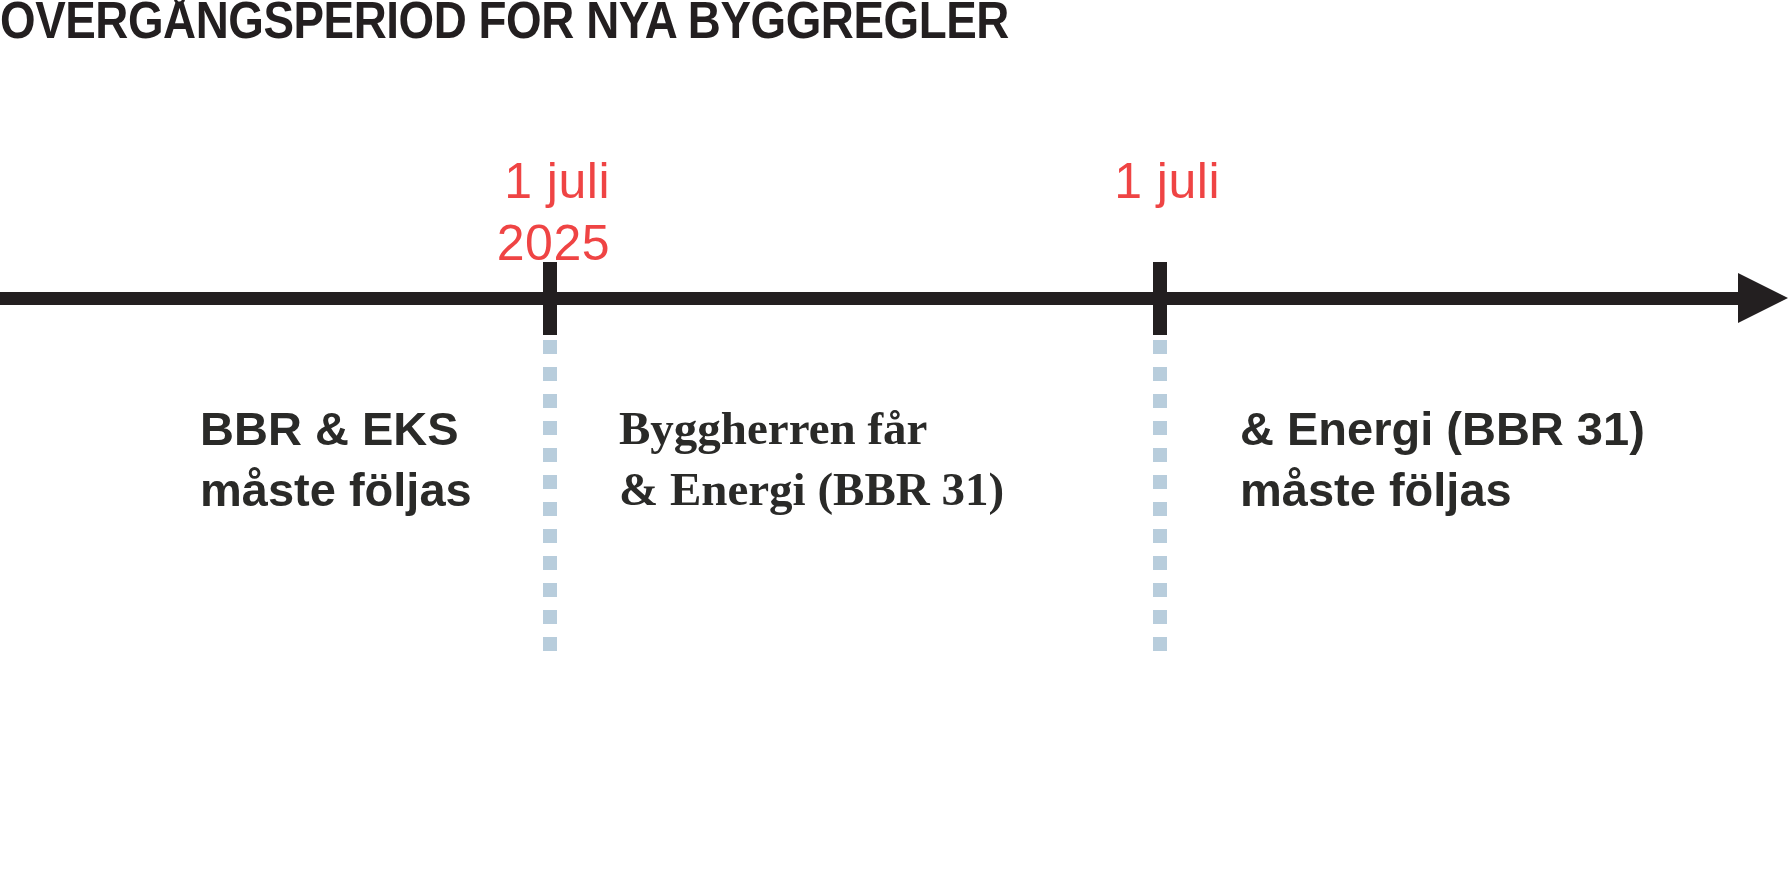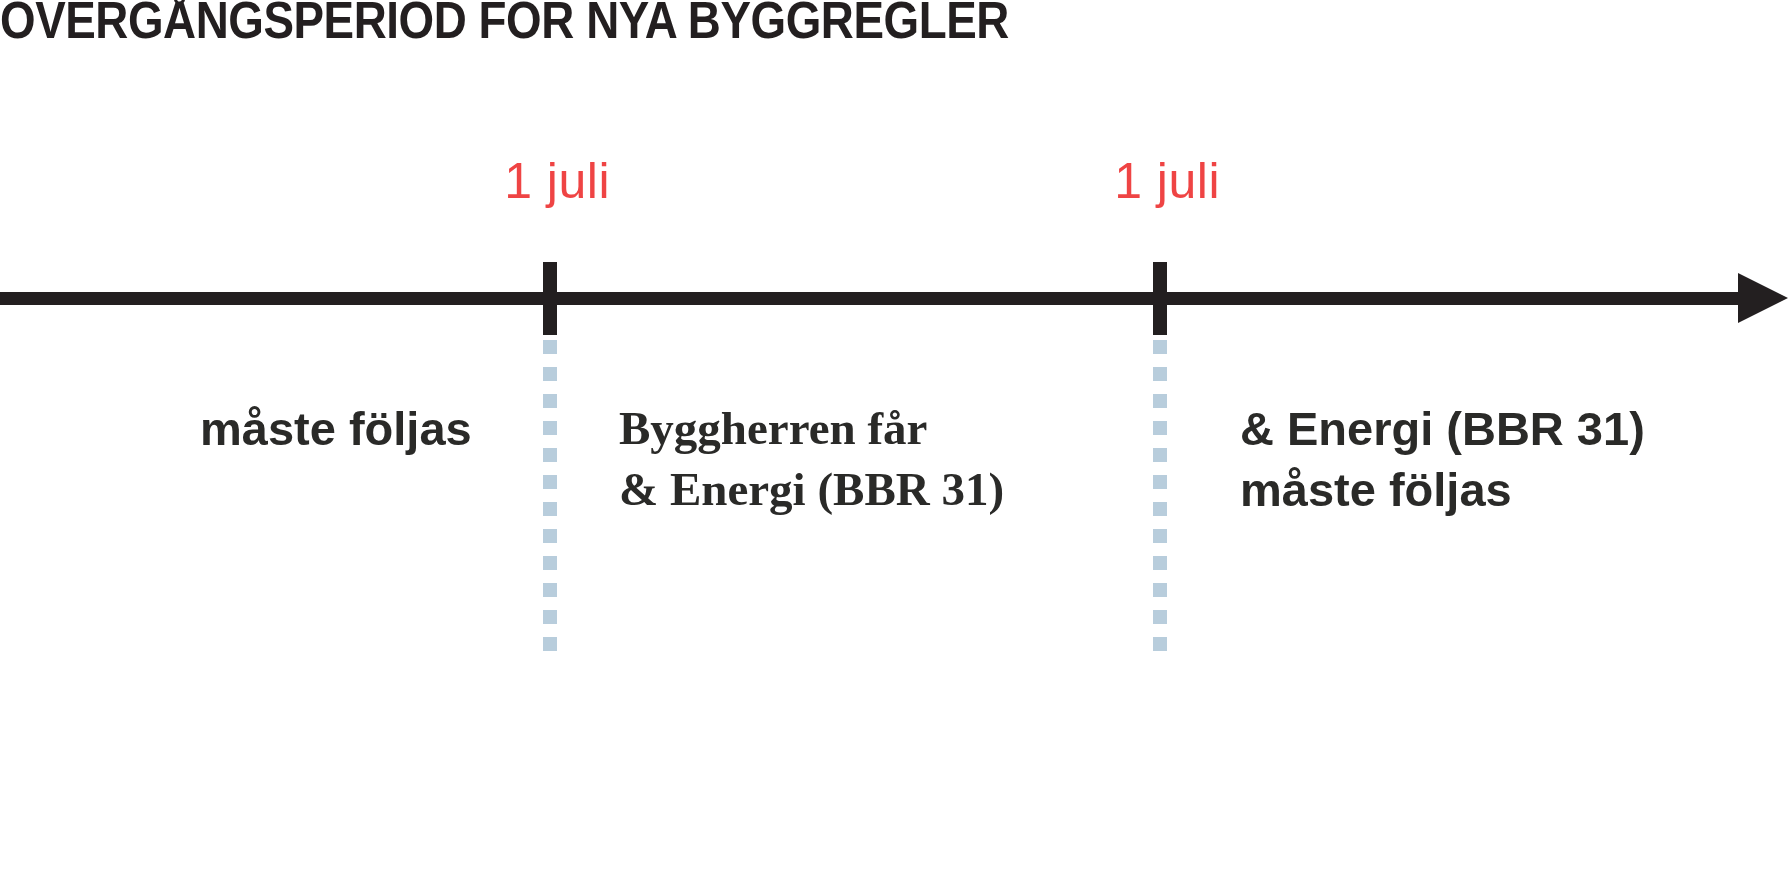--- a/index.html
+++ b/index.html
@@ -135,27 +135,29 @@
   <div id="axis-arrowhead"></div>
 
   <div class="tick" id="tick-2025"></div>
   <div class="tick" id="tick-2026"></div>
 
   <div class="divider-dotted" id="divider-2025"></div>
   <div class="divider-dotted" id="divider-2026"></div>
 
   <div class="date-label" id="date-label-2025">
     <span class="day">1 juli</span>
+    <span class="year">2025</span>
   </div>
 
   <div class="date-label" id="date-label-2026">
     <span class="day">1 juli</span>
   </div>
 
   <div class="period-block" id="period-before">
+    <span class="line">BBR &amp; EKS</span>
     <span class="line">måste följas</span>
   </div>
 
   <div class="period-block" id="period-transition">
     <span class="line">Byggherren får</span>
     <span class="line">&amp; Energi (BBR 31)</span>
   </div>
 
   <div class="period-block" id="period-after">
     <span class="line">&amp; Energi (BBR 31)</span>

